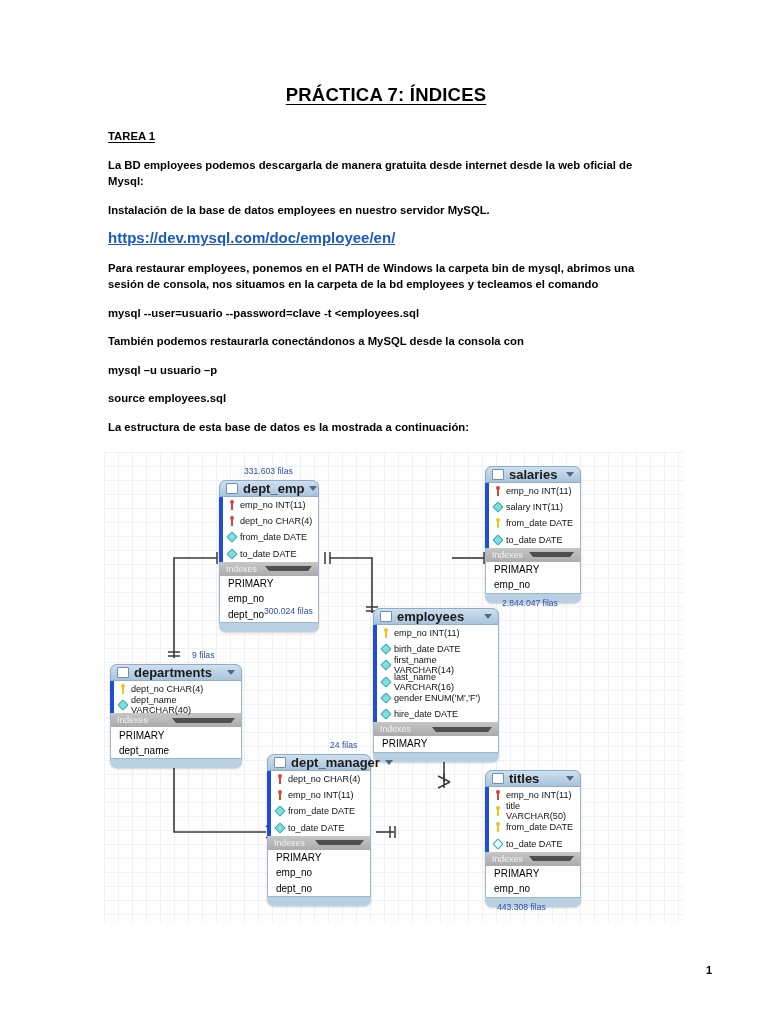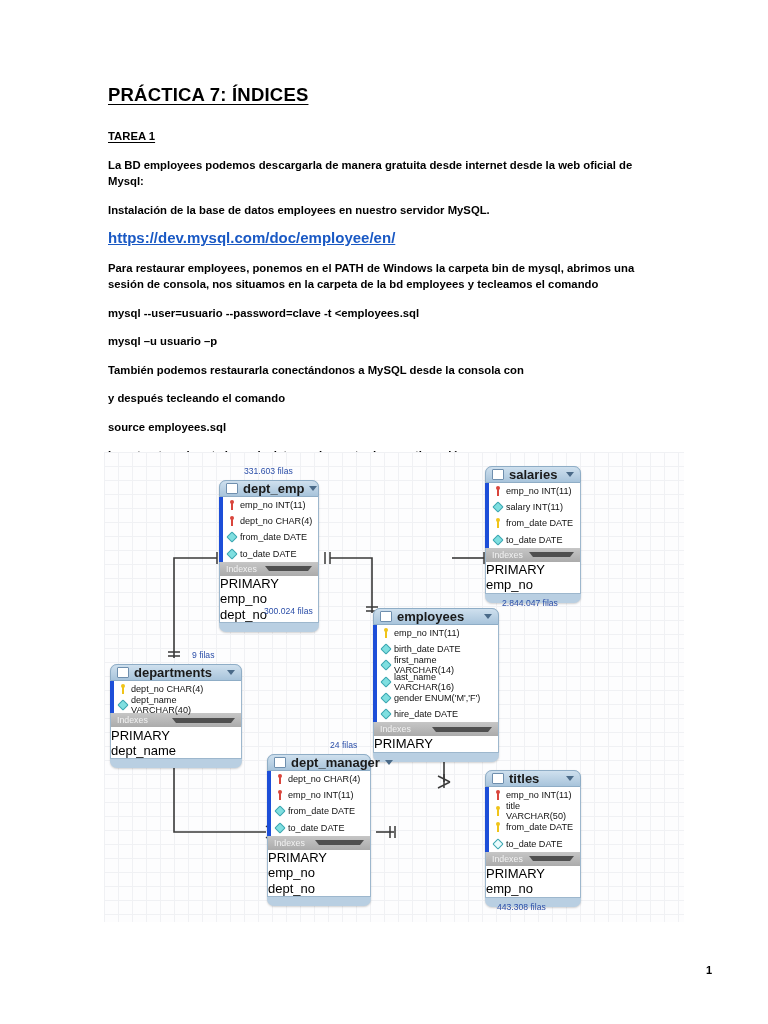--- a/index.html
+++ b/index.html
@@ -6,21 +6,21 @@
   body{
     width:768px;height:1024px;position:relative;overflow:hidden;
     font-family:"Liberation Sans","DejaVu Sans",sans-serif;
     color:#000;
   }
   .page{position:absolute;inset:0;background:#fff;}
 
   
   .doc{position:absolute;left:108px;top:84px;width:556px;}
   h1.title{
-    font-size:18.5px;font-weight:bold;text-align:left;margin:0 0 22px 0;
+    font-size:18.5px;font-weight:bold;text-align:center;margin:0 0 22px 0;
     letter-spacing:.2px;text-decoration:underline;text-underline-offset:3px;
   }
   p.para{font-size:11.3px;line-height:16.5px;margin:0 0 12px 0;font-weight:bold;}
   .u{text-decoration:underline;text-underline-offset:2px;}
   a.link{color:#1a59c4;text-decoration:underline;font-size:15px;font-weight:bold;}
   .pageno{position:absolute;right:56px;bottom:48px;font-size:11px;font-weight:bold;}
 
   
   .erd{
     position:absolute;left:104px;top:452px;width:580px;height:470px;
@@ -49,21 +49,21 @@
   .col{display:flex;align-items:center;gap:4px;height:16.2px;padding:0 5px;font-size:9.1px;color:#111;}
   .idxbar{
     display:flex;align-items:center;height:14px;padding:0 6px;
     background:linear-gradient(#c6c6c6,#ababab);
     border-left:1px solid #9db7cd;border-right:1px solid #9db7cd;
     font-size:8.8px;color:#f2f2f2;
   }
   .idxbar span{flex:1;}
   .idxbar .caret{border-top-color:#4f4f4f;}
   .idx{background:#fff;border:1px solid #9db7cd;border-top:none;}
-  .idxrow{height:15.4px;padding:0 0;font-size:13px;display:flex;align-items:center;}
+  .idxrow{height:15.4px;padding:0 8px;font-size:10px;display:flex;align-items:center;}
 
   
   .ic{width:8px;height:10px;flex:none;position:relative;}
   .ic.key-red::before,.ic.key-gold::before{
     content:"";position:absolute;left:2px;top:0;width:4px;height:4px;border-radius:50%;
   }
   .ic.key-red::after,.ic.key-gold::after{
     content:"";position:absolute;left:3px;top:3px;width:2px;height:7px;
   }
   .ic.key-red::before{background:#d9453c;}
@@ -89,23 +89,22 @@
     <p class="para">
       <span class="u">TAREA 1</span>
     </p>
     <p class="para">La BD employees podemos descargarla de manera gratuita desde internet desde la web oficial de Mysql:</p>
     <p class="para">Instalación de la base de datos employees en nuestro servidor MySQL.</p>
     <p class="para">
       <a class="link" href="#">https://dev.mysql.com/doc/employee/en/</a>
     </p>
     <p class="para">Para restaurar employees, ponemos en el PATH de Windows la carpeta bin de mysql, abrimos una sesión de consola, nos situamos en la carpeta de la bd employees y tecleamos el comando</p>
     <p class="para">mysql --user=usuario --password=clave -t &lt;employees.sql</p>
+    <p class="para">También podemos restaurarla conectándonos a MySQL desde la consola con</p>
     <p class="para">mysql –u usuario –p</p>
-    <p class="para">También podemos restaurarla conectándonos a MySQL desde la consola con</p>
-    <p class="para">y después tecleando el comando</p>
     <p class="para">source employees.sql</p>
     <p class="para">La estructura de esta base de datos es la mostrada a continuación:</p>
   </div>
 
   <div class="erd">
 
     <svg viewBox="0 0 580 470">
       <g stroke="#3a3a3a" stroke-width="1.6" fill="none">
 
         <path d="M70 206 L70 106 L113 106"></path>

